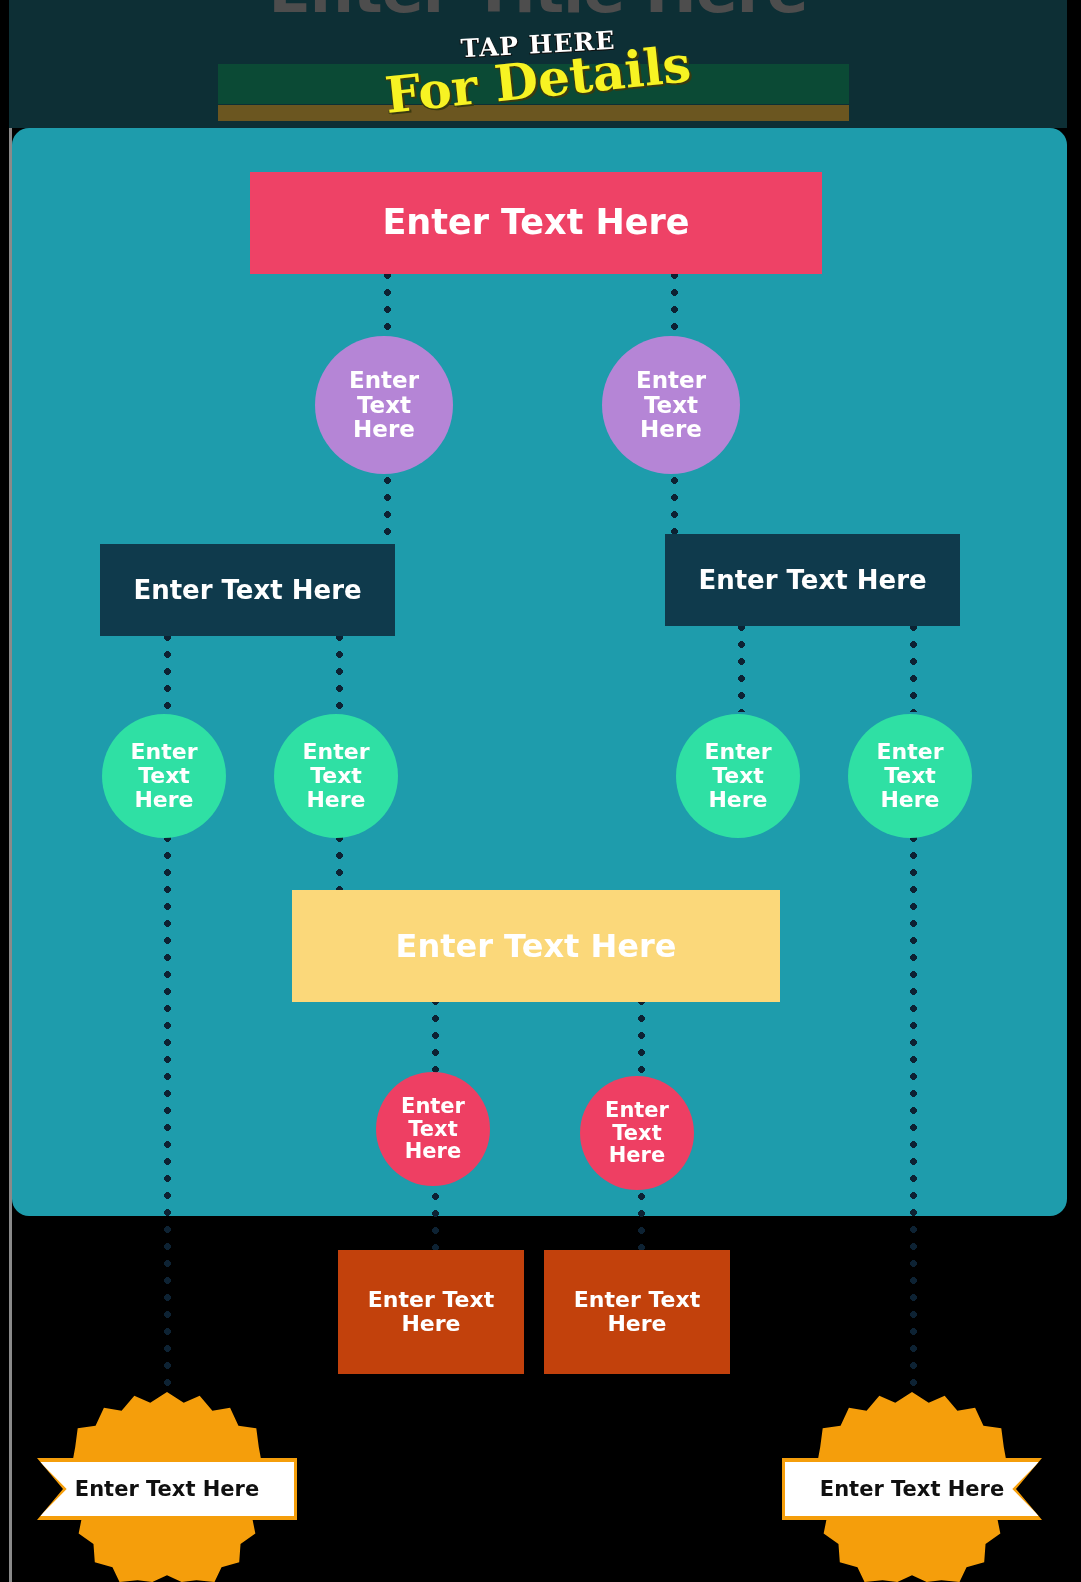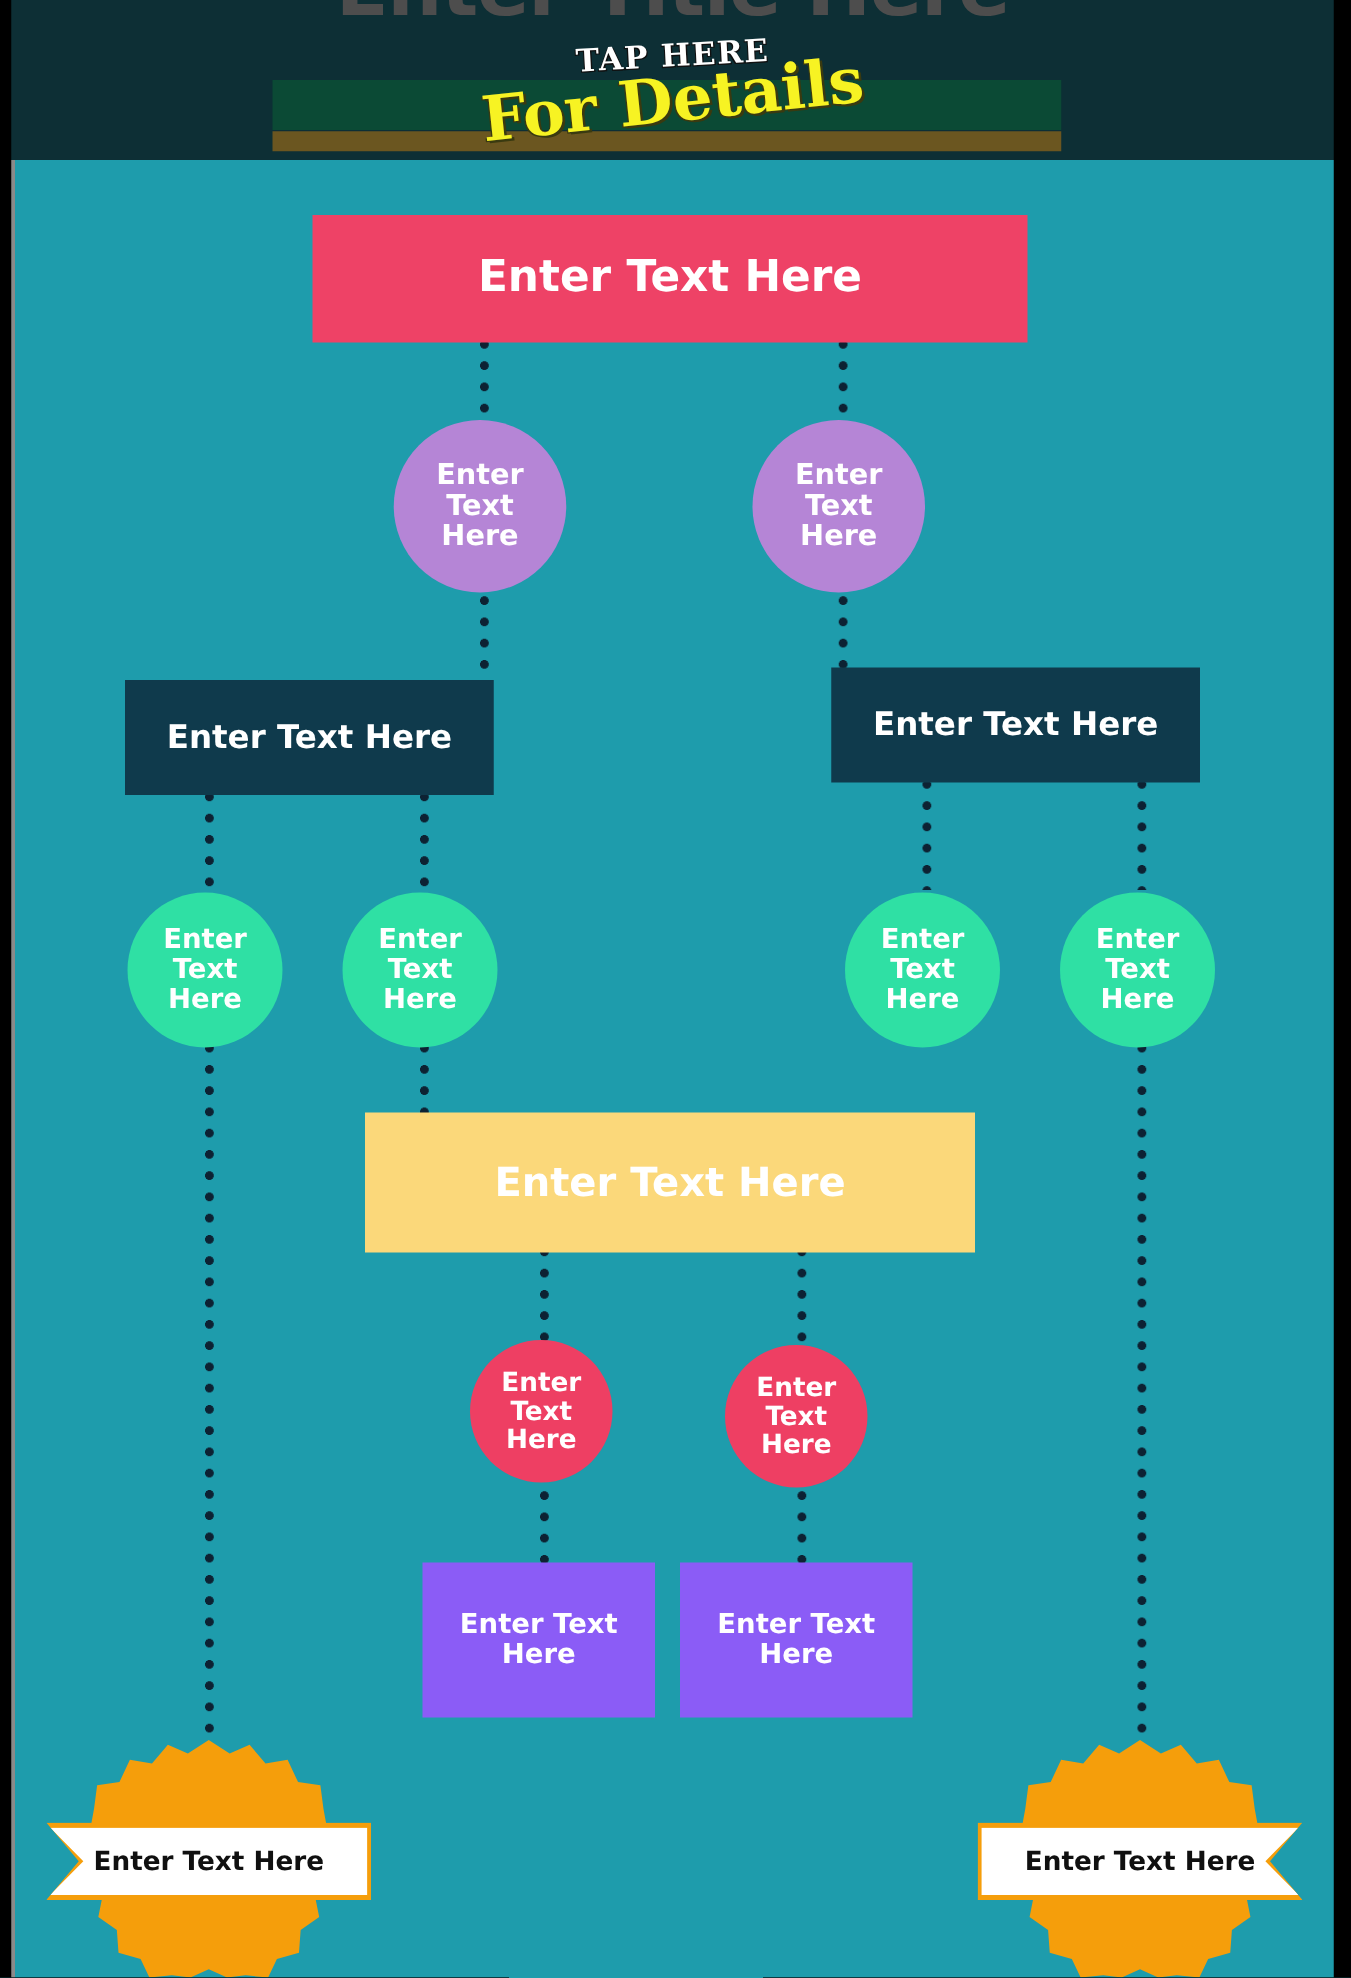--- a/index.html
+++ b/index.html
@@ -46,37 +46,38 @@
     position:absolute; left:0; top:50px; width:1058px; text-align:center;
     font-family:"DejaVu Serif", serif;
     font-size:50px; font-weight:bold; color:#f7f323;
     transform:rotate(-6deg);
     text-shadow:2px 2px 0 #3a3a10, -1px 1px 0 #3a3a10;
     white-space:nowrap;
   }
 
   
   .canvas {
-    position:absolute; left:12px; top:128px; width:1055px; height:1454px;
+    position:absolute; left:12px; top:128px; width:1055px; height:1088px;
     background:#1e9cac;
+    border-radius:17px;
   }
   .edge-line-left {
     position:absolute; left:9px; top:128px; width:3px; height:1454px;
     background:#8a8a8a;
   }
 
   
   .node { position:absolute; display:flex; align-items:center; justify-content:center;
           text-align:center; color:#ffffff; font-weight:bold; line-height:1.08;
           font-family:"DejaVu Sans", sans-serif; }
 
   .box-pink    { background:#ee4266; }
   .box-navy    { background:#0f3a4c; }
   .box-yellow  { background:#fbd87a; }
-  .box-purple  { background:#8b5cf6; }
+  .box-purple  { background:#c2410c; }
   .c-purple    { background:#b585d6; border-radius:50%; }
   .c-green     { background:#2fe0a4; border-radius:50%; }
   .c-pink      { background:#ee3f63; border-radius:50%; }
 
   
   .dots {
     position:absolute; width:7px;
     background-image:radial-gradient(circle at 3.5px 3.5px, #0d2233 3.3px, rgba(0,0,0,0) 3.6px);
     background-size:7px 17px; background-repeat:repeat-y;
   }

